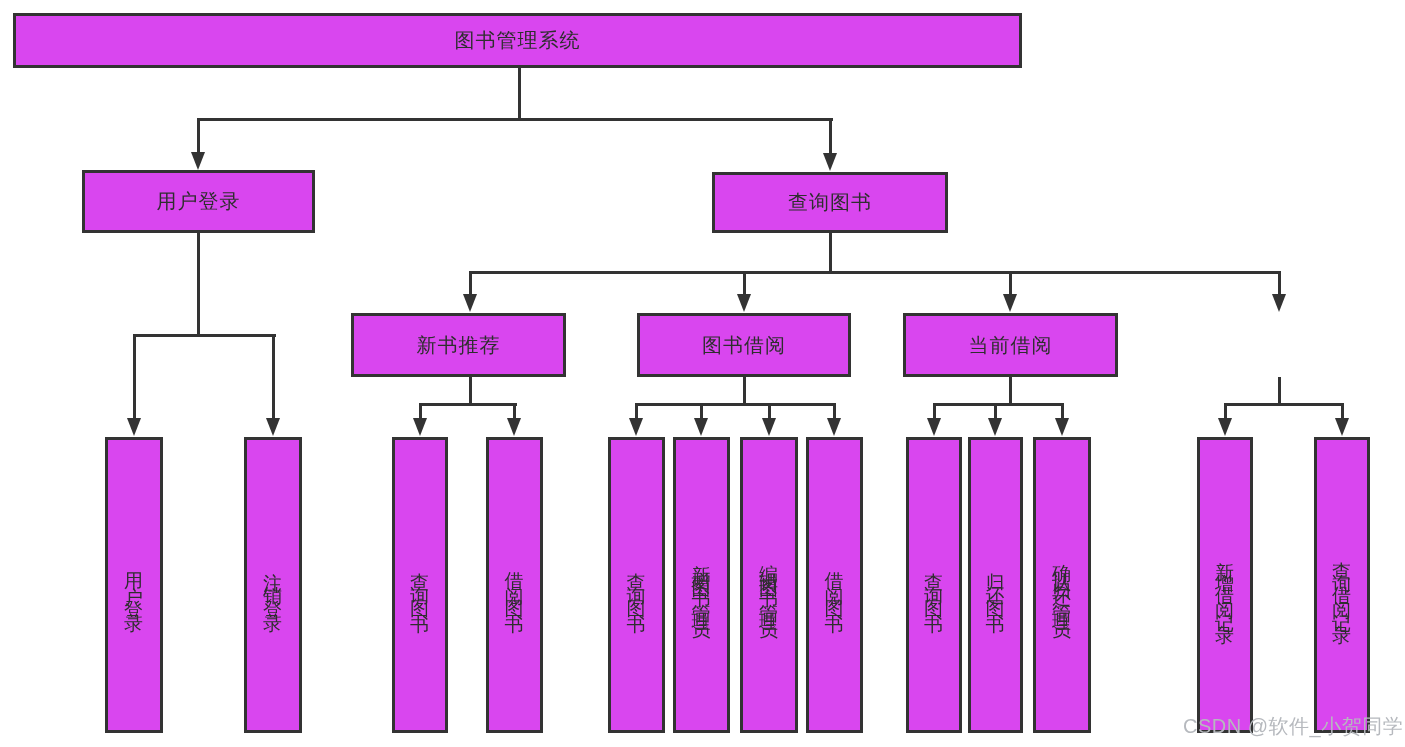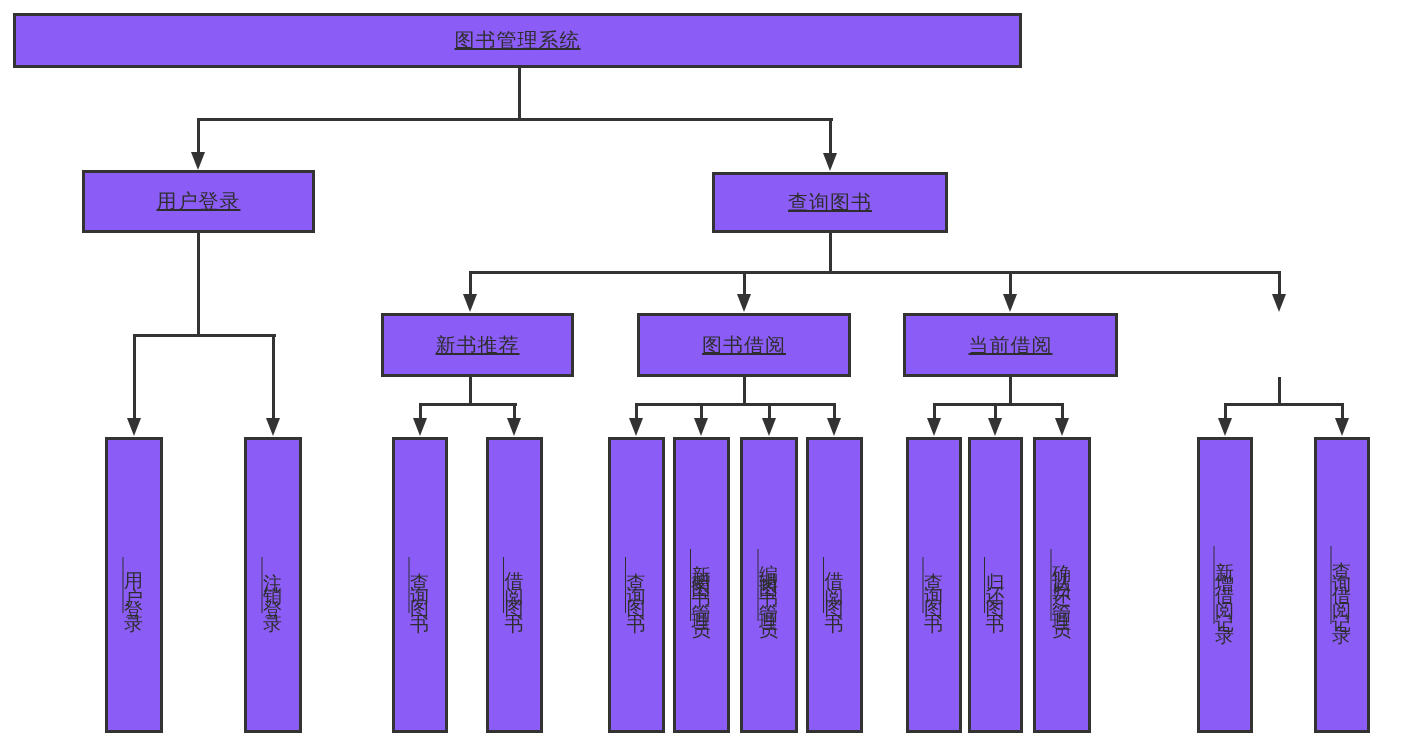--- a/index.html
+++ b/index.html
@@ -8,26 +8,25 @@
     width: 1405px;
     height: 747px;
     background: var(--bg, #ffffff);
     font-family: "Liberation Sans", sans-serif;
     overflow: hidden;
   }
   .node {
     position: absolute;
     box-sizing: border-box;
     border: 3px solid var(--line, #333333);
-    background: #8b5cf6;
+    background: #d946ef;
     display: flex;
     align-items: center;
     justify-content: center;
     color: var(--txt, #2e2e2e);
-    text-decoration: underline;
   }
   .hlabel {
     font-size: 20px;
     letter-spacing: 1px;
     white-space: nowrap;
   }
   .vlabel {
     writing-mode: vertical-lr;
     text-orientation: mixed;
     font-size: 19px;
@@ -122,21 +121,21 @@
     <span class="hlabel">图书管理系统</span>
   </div>
 
   <div class="node" style="left:82px;top:170px;width:233px;height:63px">
     <span class="hlabel">用户登录</span>
   </div>
   <div class="node" style="left:712px;top:172px;width:236px;height:61px">
     <span class="hlabel">查询图书</span>
   </div>
 
-  <div class="node" style="left:381px;top:313px;width:193px;height:64px">
+  <div class="node" style="left:351px;top:313px;width:215px;height:64px">
     <span class="hlabel">新书推荐</span>
   </div>
   <div class="node" style="left:903px;top:313px;width:215px;height:64px">
     <span class="hlabel">当前借阅</span>
   </div>
   <div class="node" style="left:637px;top:313px;width:214px;height:64px">
     <span class="hlabel">图书借阅</span>
   </div>
 
   <div class="node" style="left:105px;top:437px;width:58px;height:296px">
@@ -176,13 +175,14 @@
     <span class="vlabel long">确认归还（管理员）</span>
   </div>
 
   <div class="node" style="left:1197px;top:437px;width:56px;height:296px">
     <span class="vlabel medium">新增借阅记录</span>
   </div>
   <div class="node" style="left:1314px;top:437px;width:56px;height:296px">
     <span class="vlabel medium">查询借阅记录</span>
   </div>
 
+  <div class="watermark">CSDN @软件_小贺同学</div>
 </div>
 
 </body></html>

